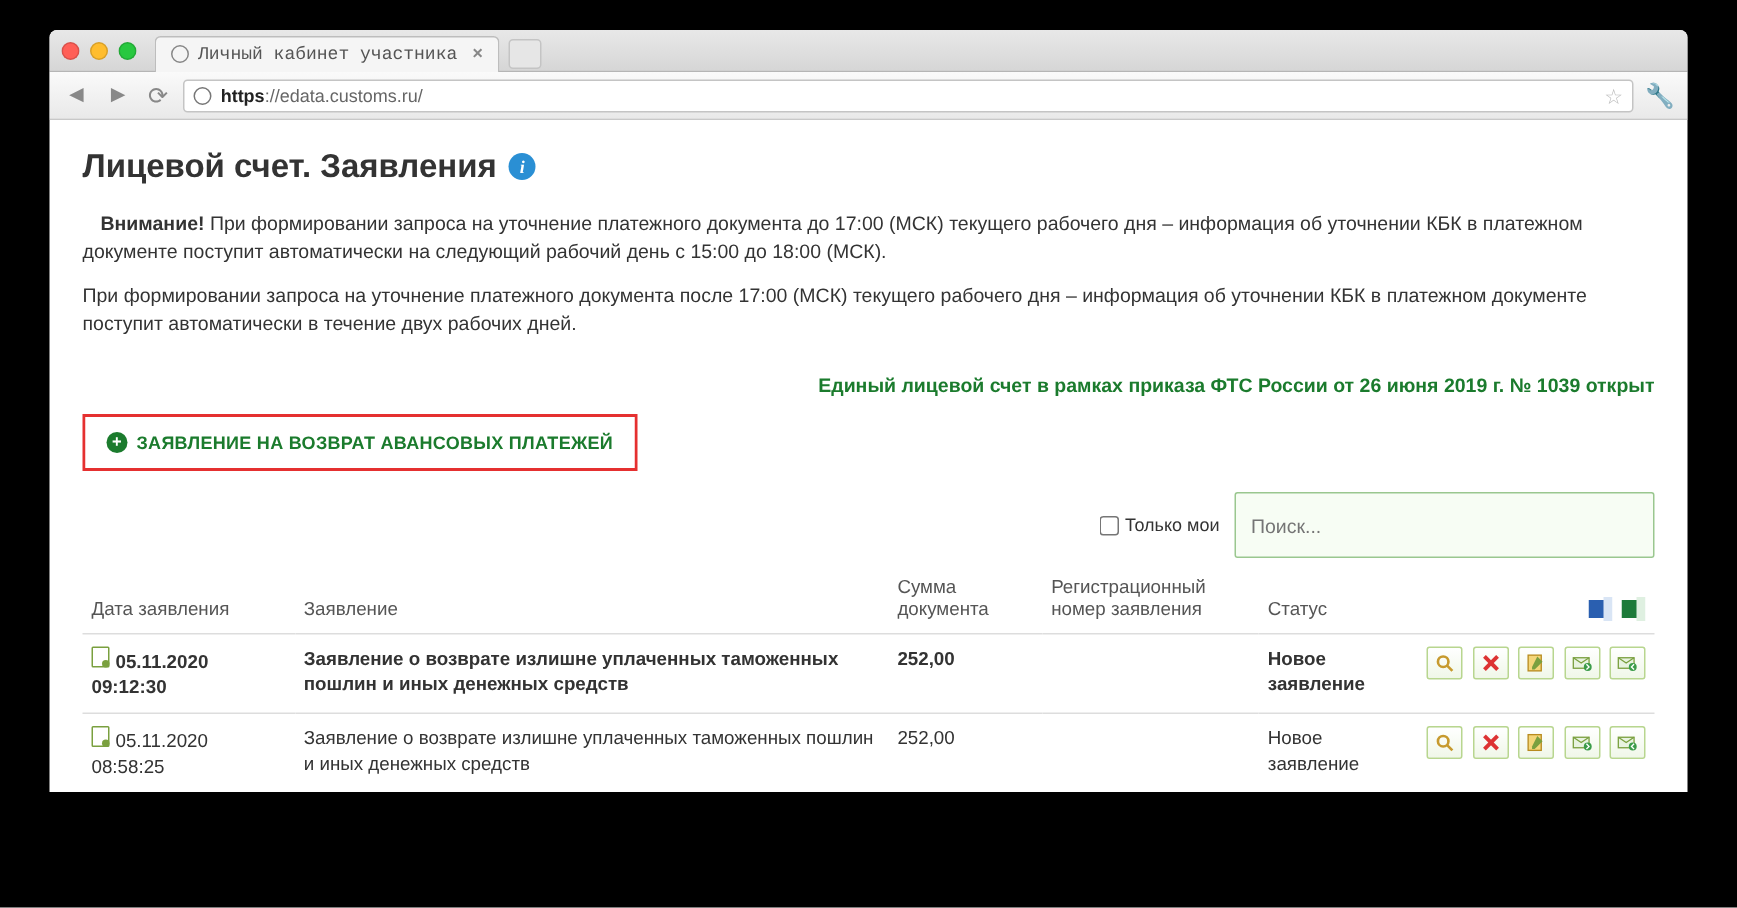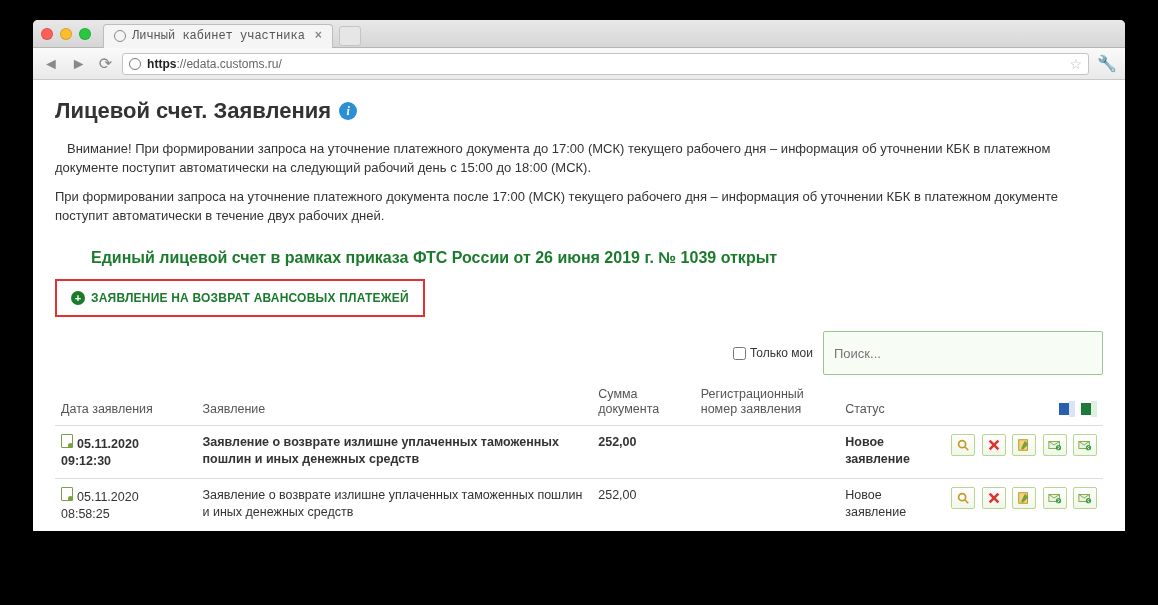--- a/index.html
+++ b/index.html
@@ -21,22 +21,22 @@
   .urlbox .globe2 { width: 12px; height: 12px; border: 1px solid #777; border-radius: 50%; }
   .https { font-weight: 600; color: #222; }
   .slash { color: #666; }
   .star { color: #bbb; font-size: 14px; }
   .wrench { color: #777; font-size: 16px; }
   .content { padding: 18px 22px 0 22px; }
   h1 { font-size: 22px; font-weight: 700; color: #333; display: flex; align-items: center; gap: 8px; margin-bottom: 16px; }
   .info-i { width: 18px; height: 18px; border-radius: 50%; background: #2a8fd4; color: #fff; font-size: 12px; font-style: italic; font-family: Georgia, serif; display: inline-flex; align-items: center; justify-content: center; cursor: pointer; }
   p.lead { font-size: 13px; line-height: 1.45; margin-bottom: 10px; color: #333; }
   a.link { color: #1f6fb2; text-decoration: none; font-weight: 600; }
-  strong { font-weight: 400; padding-left: 12px; }
-  .green-banner { color: #1b7b2d; font-weight: 700; font-size: 16px; text-align: left; margin: 24px 0 12px 36px; }
+  strong { font-weight: 700; padding-left: 12px; }
+  .green-banner { color: #1b7b2d; font-weight: 700; font-size: 13px; text-align: right; margin: 24px 0 12px 36px; }
   .redframe { border: 2px solid #e53030; display: inline-block; margin-bottom: 14px; }
   .add-btn { display: inline-flex; align-items: center; gap: 6px; padding: 10px 14px; font-size: 12px; font-weight: 700; color: #1b7b2d; background: #fff; cursor: pointer; letter-spacing: 0.2px; }
   .plus-circle { width: 14px; height: 14px; border-radius: 50%; background: #1b7b2d; color: #fff; font-size: 11px; line-height: 14px; text-align: center; }
   .filterrow { display: flex; align-items: center; gap: 10px; justify-content: flex-end; margin-bottom: 6px; }
   .chk { display: flex; align-items: center; gap: 4px; font-size: 12px; color: #333; }
   .chk input { width: 13px; height: 13px; }
   .search { width: 280px; height: 44px; border: 1px solid #9ac78f; border-radius: 2px; background: #f7fdf4; padding: 0 10px; font-size: 13px; color: #888; outline: none; }
   table { width: 100%; border-collapse: collapse; font-size: 12.5px; }
   thead th { text-align: left; font-weight: 400; color: #555; padding: 6px 6px 8px 6px; vertical-align: bottom; line-height: 1.2; }
   tbody td { border-top: 1px solid #ddd; padding: 8px 6px; vertical-align: top; line-height: 1.35; }

